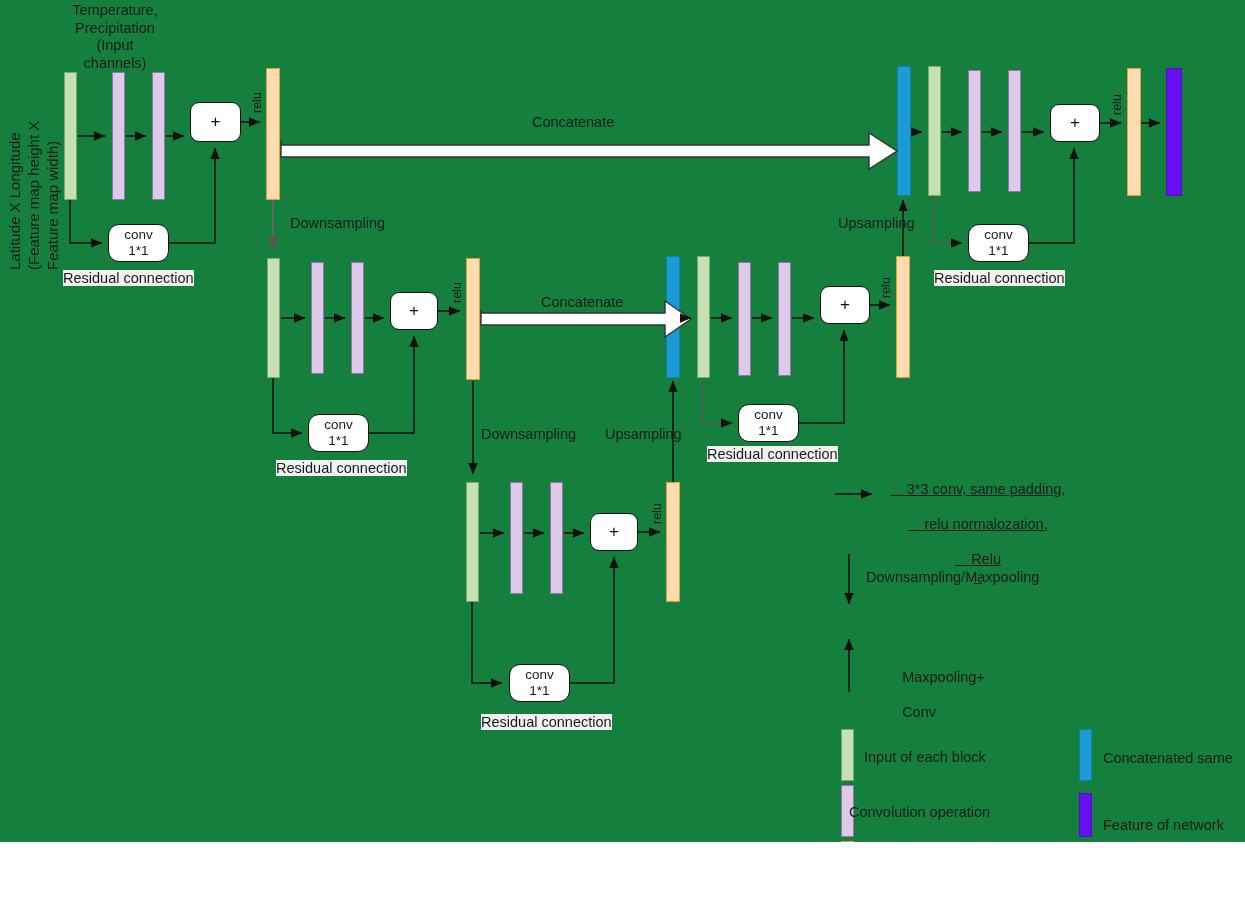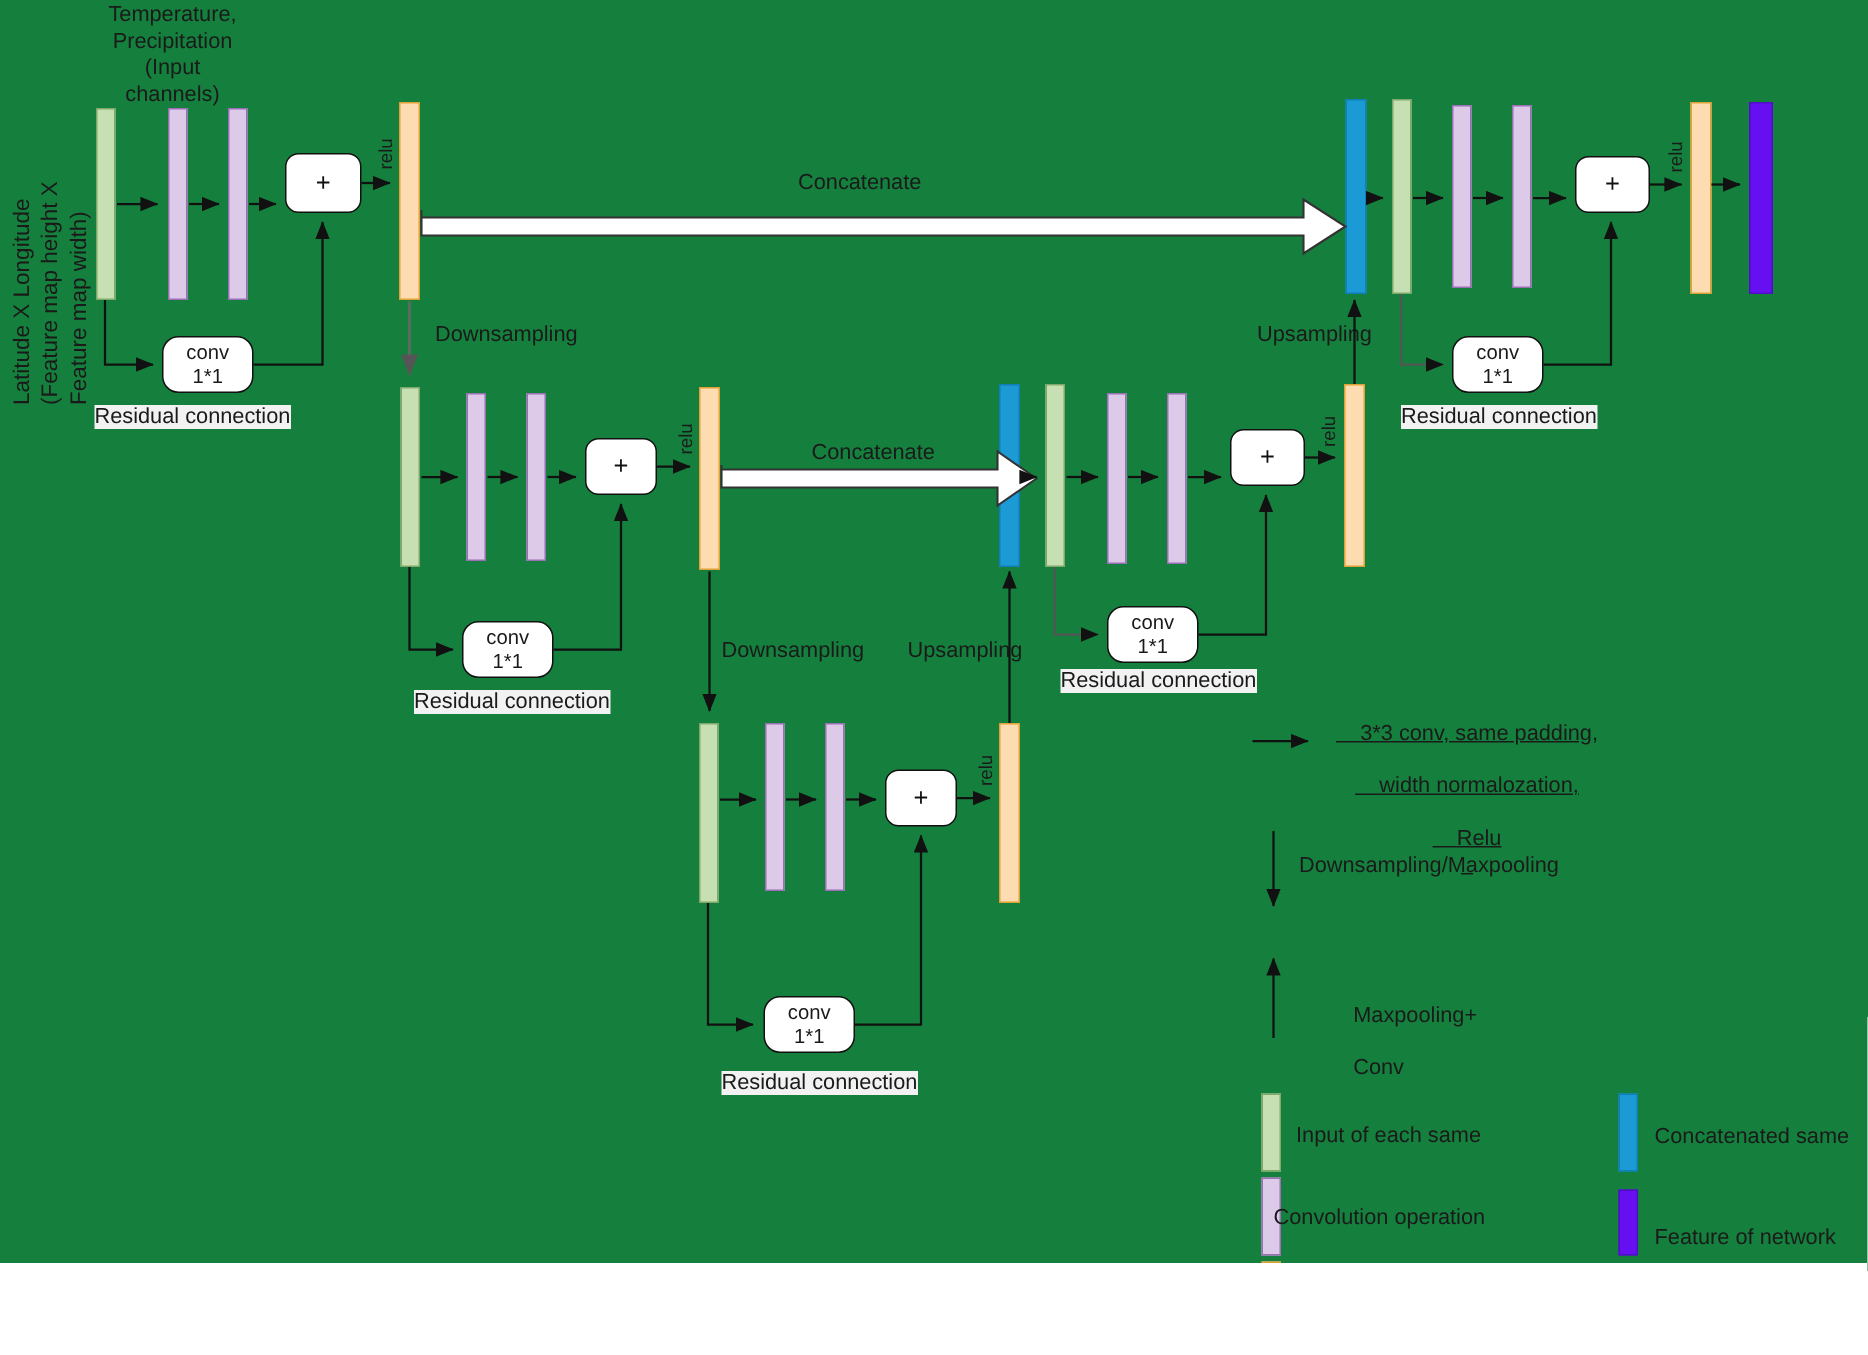--- a/index.html
+++ b/index.html
@@ -177,31 +177,31 @@
   <div class="blk" style="left:1127px; top:68px; width:14px; height:128px; background:#fcdcb0; border-color:#e0a135;"></div>
   <div class="blk" style="left:1166px; top:68px; width:16px; height:128px; background:#6610f2; border-color:#4e0ec2;"></div>
   <div class="convbox" style="left:968px; top:224px; width:61px; height:38px;">
     <span>conv</span>
     <span>1*1</span>
   </div>
   <div class="resid-cap" style="left:934px; top:270px;">Residual connection</div>
 
   <div class="lbl center" style="left:878px; top:463px; width:200px;text-decoration:underline;">
     <span>3*3 conv, same padding,</span><br>
-    <span>width normalozation,</span><br>
+    <span>relu normalozation,</span><br>
     <span>Relu</span>
   </div>
   <div class="lbl" style="left:866px; top:569px;">Downsampling/Maxpooling</div>
   <div class="lbl" style="left:886px; top:651px;">
     <span>Maxpooling+</span><br>
     <span>Conv</span>
   </div>
 
   <div class="legend-sw" style="left:841px; top:729px; width:13px; height:52px; background:#c6e0b4; border-color:#7fa86a;"></div>
-  <div class="legend-text" style="left:864px; top:749px;">Input of each same</div>
+  <div class="legend-text" style="left:864px; top:749px;">Input of each block</div>
 
   <div class="legend-sw" style="left:841px; top:785px; width:13px; height:52px; background:#ddc9e8; border-color:#9b6fb5;"></div>
   <div class="legend-text" style="left:849px; top:804px;">Convolution operation</div>
 
   <div class="legend-sw" style="left:841px; top:841px; width:13px; height:52px; background:#fcdcb0; border-color:#e0a135;"></div>
   <div class="legend-text" style="left:864px; top:861px;margin-left:36px;">Output of each block</div>
 
   <div class="legend-sw" style="left:1079px; top:729px; width:13px; height:52px; background:#1c9ad6; border-color:#0f7fb5;"></div>
   <div class="legend-text" style="left:1103px; top:750px;">Concatenated same</div>
 

